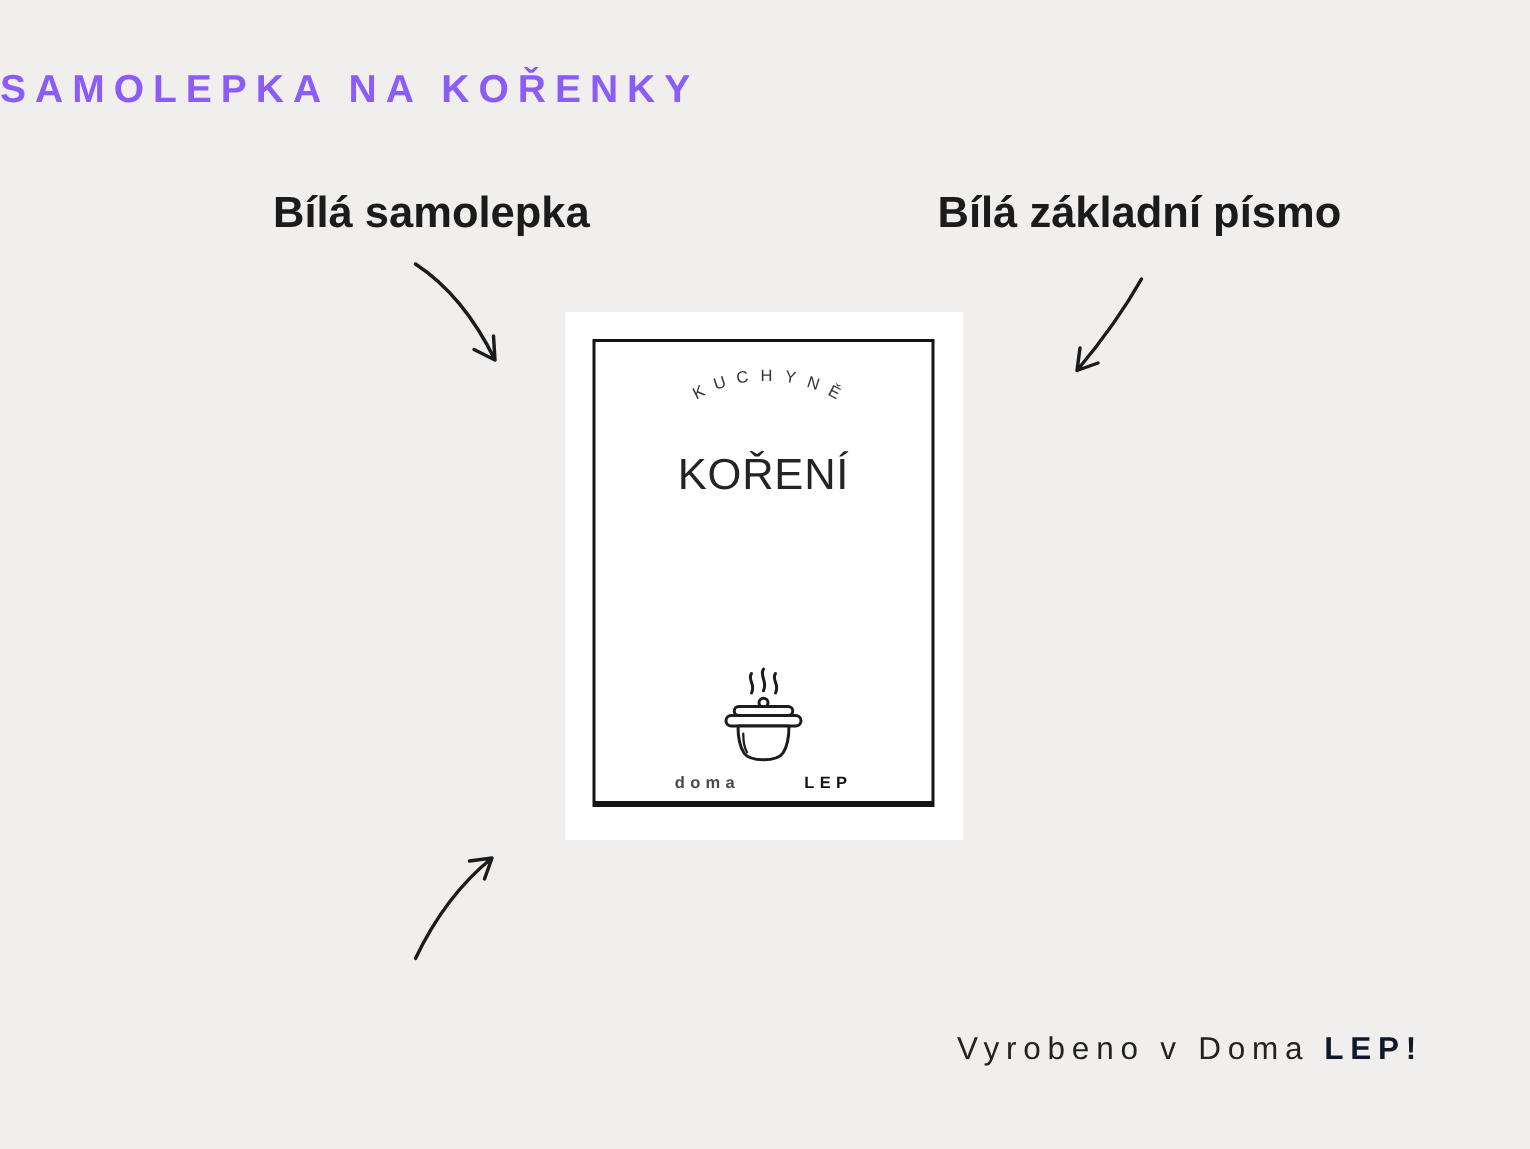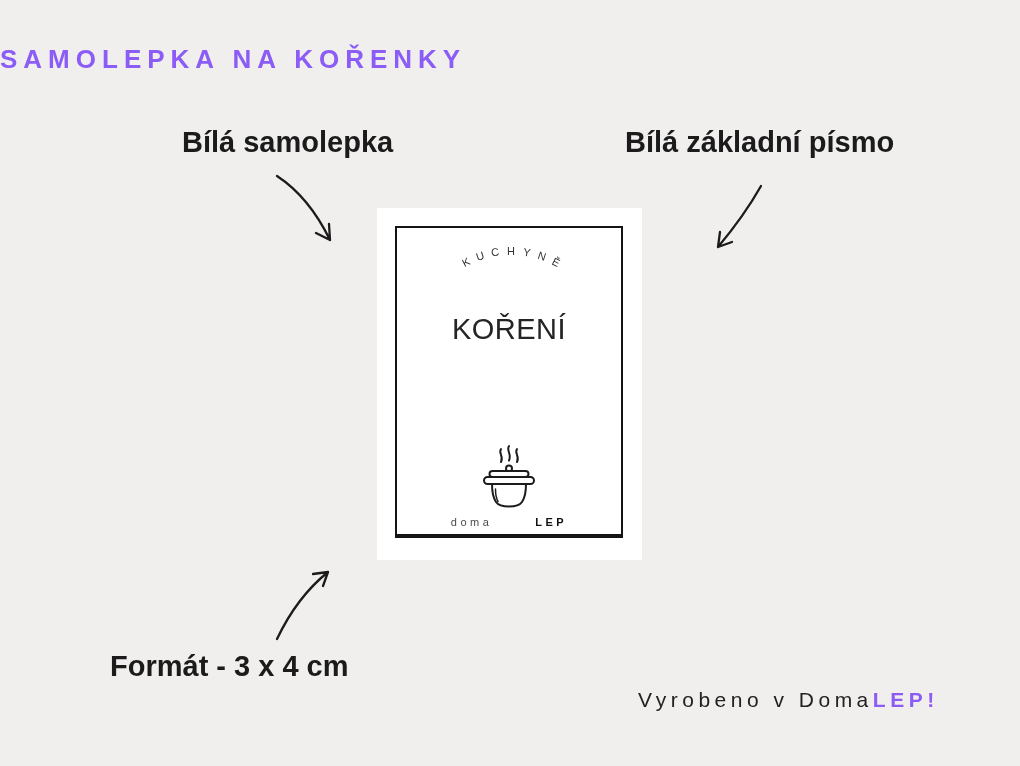--- a/index.html
+++ b/index.html
@@ -41,21 +41,21 @@
 
   .made-in {
     position: absolute;
     top: 688px;
     left: 638px;
     font-size: 21px;
     letter-spacing: 4.5px;
     white-space: nowrap;
     color: #222;
   }
-  .made-in .seg-bold { font-weight: 700; color: #8b5cf6; }
+  .made-in .seg-bold { font-weight: 700; color: #0f172a; margin-left: 10px; }
 
   .arrows-overlay {
     position: absolute;
     top: 0; left: 0;
     width: 1020px;
     height: 766px;
     pointer-events: none;
   }
 
   .sticker {
@@ -86,21 +86,21 @@
   }
   .arc-letter {
     position: absolute;
     font-size: 11px;
     font-weight: 400;
     color: #333;
   }
 
   .sticker-title {
     position: absolute;
-    top: 84px;
+    top: 72px;
     left: 0;
     width: 100%;
     text-align: center;
     font-size: 29px;
     font-weight: 400;
     line-height: 35px;
     letter-spacing: 0.5px;
     color: #242424;
   }
 
@@ -114,21 +114,21 @@
   .brand-line {
     position: absolute;
     top: 288px;
     left: 0;
     width: 100%;
     text-align: center;
     font-size: 11px;
     letter-spacing: 3.5px;
     white-space: nowrap;
   }
-  .brand-light { color: #4a4a4a; font-weight: 400; }
+  .brand-light { color: #4a4a4a; font-weight: 700; }
   .brand-bold  { color: #111;    font-weight: 700; margin-left: 43px; }
 </style>
 </head>
 <body>
 
 <div class="canvas">
 
   <div class="page-title">SAMOLEPKA NA KOŘENKY</div>
 
   <div class="callout callout-left">
@@ -175,21 +175,18 @@
         <path d="M15.5 45 C15.5 51 16.5 55 18 57.5" fill="none" stroke="#1c1c1c" stroke-width="1.5" stroke-linecap="round"></path>
       </svg>
 
       <div class="brand-line">
         <span class="brand-light">doma</span><span class="brand-bold">LEP</span>
       </div>
 
     </div>
   </div>
 
-  <div class="callout callout-format">
-    <span class="seg-reg">Formát - </span><span class="seg-bold">3 x 4 cm</span>
-  </div>
 
   <div class="made-in">
     <span class="seg-reg">Vyrobeno v Doma</span><span class="seg-bold">LEP!</span>
   </div>
 
 </div>
 
 </body></html>

